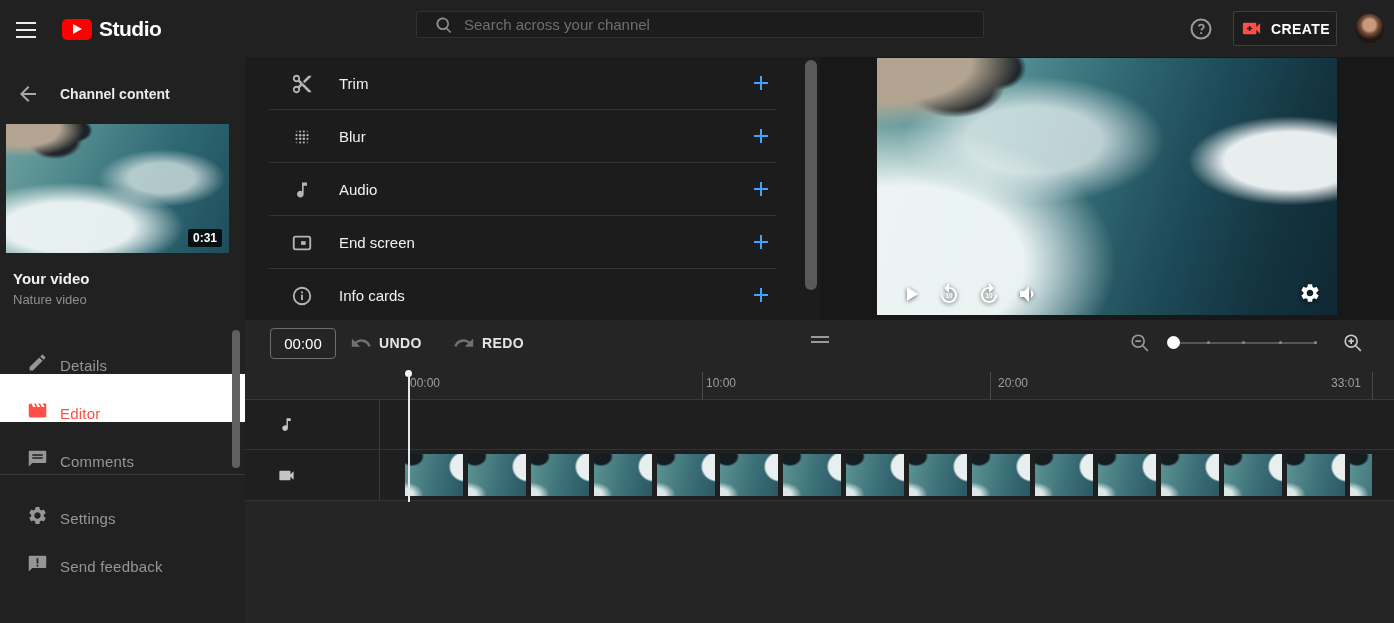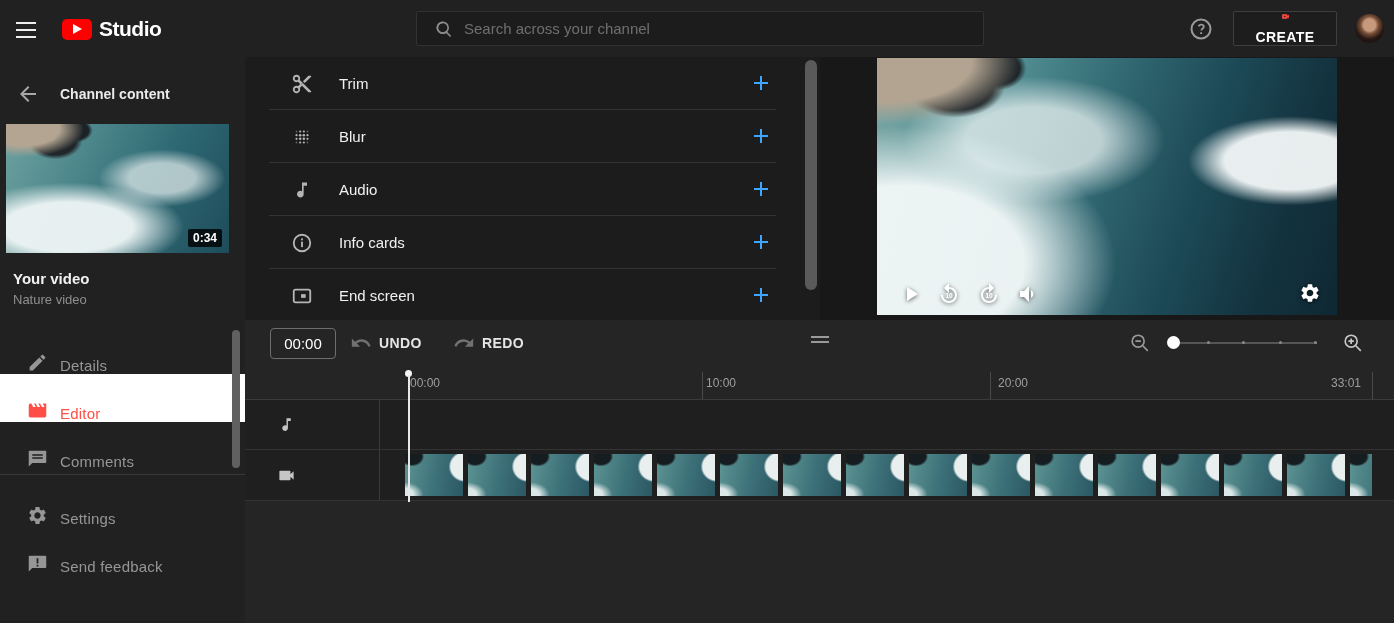--- a/index.html
+++ b/index.html
@@ -8,30 +8,30 @@
 
   
   .topbar { position:relative; height:57px; background:#212121; }
   .hamburger { position:absolute; left:14px; top:17px; width:24px; height:24px; cursor:pointer; }
   .hamburger span { display:block; height:2px; background:#ededed; margin:5px 2px; }
   .logo { position:absolute; left:62px; top:17px; display:flex; align-items:center; cursor:pointer; }
   .logo-badge { width:30px; height:21px; background:#ff0000; border-radius:5px; position:relative; }
   .logo-badge::after { content:''; position:absolute; left:11px; top:5.5px; border-left:9px solid #fff;
     border-top:5px solid transparent; border-bottom:5px solid transparent; }
   .logo-text { color:#fff; font-size:21px; font-weight:bold; letter-spacing:-0.5px; margin-left:7px; }
-  .search-wrap { position:absolute; left:416px; top:11px; width:568px; height:35px;
+  .search-wrap { position:absolute; left:416px; top:11px; width:568px; height:27px;
     border:1px solid #313131; border-radius:2px; background:#1c1c1c; display:flex; align-items:center; }
   .search-wrap svg { margin-left:17px; flex:none; }
   .search-input { background:transparent; border:none; outline:none; color:#ddd; font-size:15px;
     margin-left:10px; width:480px; font-family:"Liberation Sans",sans-serif; }
   .search-input::placeholder { color:#6f6f6f; }
   .help-btn { position:absolute; left:1189px; top:17px; width:24px; height:24px; cursor:pointer; }
   .create-btn { position:absolute; left:1233px; top:11px; width:104px; height:35px;
     border:1px solid #3e3e3e; border-radius:2px; background:#1d1d1d; display:flex;
-    align-items:center; justify-content:center; gap:8px; cursor:pointer;flex-direction:column; }
+    align-items:center; justify-content:center; gap:8px; cursor:pointer; }
   .create-btn .lbl { color:#fff; font-size:14px; font-weight:bold; letter-spacing:0.4px; }
   .avatar { position:absolute; left:1355px; top:14px; width:29px; height:29px; border-radius:50%;
     background: radial-gradient(circle at 50% 38%, #c79a7d 0 26%, #7a5039 38%, #241713 62%, #11100f 100%); cursor:pointer; }
 
   
   .app { display:flex; height:566px; }
 
   
   .sidebar { position:relative; width:245px; background:#212121; flex:none; }
   .back-arrow { position:absolute; left:16px; top:25px; width:24px; height:24px; cursor:pointer; }
@@ -174,21 +174,21 @@
 <div class="app">
 
   <div class="sidebar">
     <div class="back-arrow">
       <svg width="24" height="24" viewBox="0 0 24 24">
           <path fill="#a8a8a8" d="M20 11H7.8l5.6-5.6L12 4l-8 8 8 8 1.4-1.4L7.8 13H20v-2z"></path>
         </svg>
     </div>
     <div class="sb-title">Channel content</div>
     <div class="sb-thumb">
-      <div class="duration-badge">0:34</div>
+      <div class="duration-badge">0:31</div>
     </div>
     <div class="sb-video-title">Your video</div>
     <div class="sb-video-sub">Nature video</div>
 
     <div class="sb-menu">
       <div class="sb-item">
         <span class="ic">
           <svg width="21" height="21" viewBox="0 0 24 24">
               <path fill="#969696" d="M3 17.25V21h3.75L17.81 9.94l-3.75-3.75L3 17.25zM20.71 7.04a1 1 0 000-1.41l-2.34-2.34a1 1 0 00-1.41 0l-1.83 1.83 3.75 3.75 1.83-1.83z"></path>
             </svg>
@@ -290,40 +290,40 @@
           <span class="tx">Audio</span>
           <span class="plus">
             <svg width="24" height="24" viewBox="0 0 24 24">
                 <path fill="#3ea6ff" d="M11 5h2v6h6v2h-6v6h-2v-6H5v-2h6V5z"></path>
               </svg>
           </span>
         </div>
         <div class="tool-row">
           <span class="ic">
             <svg width="22" height="22" viewBox="0 0 24 24">
+                <rect x="3" y="5" width="18" height="14" rx="2" fill="none" stroke="#b5b5b5" stroke-width="2"></rect>
+                <rect x="11" y="10" width="5" height="4" fill="#b5b5b5"></rect>
+              </svg>
+          </span>
+          <span class="tx">End screen</span>
+          <span class="plus">
+            <svg width="24" height="24" viewBox="0 0 24 24">
+                <path fill="#3ea6ff" d="M11 5h2v6h6v2h-6v6h-2v-6H5v-2h6V5z"></path>
+              </svg>
+          </span>
+        </div>
+        <div class="tool-row">
+          <span class="ic">
+            <svg width="22" height="22" viewBox="0 0 24 24">
                 <circle cx="12" cy="12" r="9" fill="none" stroke="#b5b5b5" stroke-width="2"></circle>
                 <rect x="11" y="10.5" width="2" height="6" fill="#b5b5b5"></rect>
                 <rect x="11" y="7" width="2" height="2" fill="#b5b5b5"></rect>
               </svg>
           </span>
           <span class="tx">Info cards</span>
-          <span class="plus">
-            <svg width="24" height="24" viewBox="0 0 24 24">
-                <path fill="#3ea6ff" d="M11 5h2v6h6v2h-6v6h-2v-6H5v-2h6V5z"></path>
-              </svg>
-          </span>
-        </div>
-        <div class="tool-row">
-          <span class="ic">
-            <svg width="22" height="22" viewBox="0 0 24 24">
-                <rect x="3" y="5" width="18" height="14" rx="2" fill="none" stroke="#b5b5b5" stroke-width="2"></rect>
-                <rect x="11" y="10" width="5" height="4" fill="#b5b5b5"></rect>
-              </svg>
-          </span>
-          <span class="tx">End screen</span>
           <span class="plus">
             <svg width="24" height="24" viewBox="0 0 24 24">
                 <path fill="#3ea6ff" d="M11 5h2v6h6v2h-6v6h-2v-6H5v-2h6V5z"></path>
               </svg>
           </span>
         </div>
         <div class="tools-scrollbar"></div>
       </div>
 
       <div class="preview-panel">

